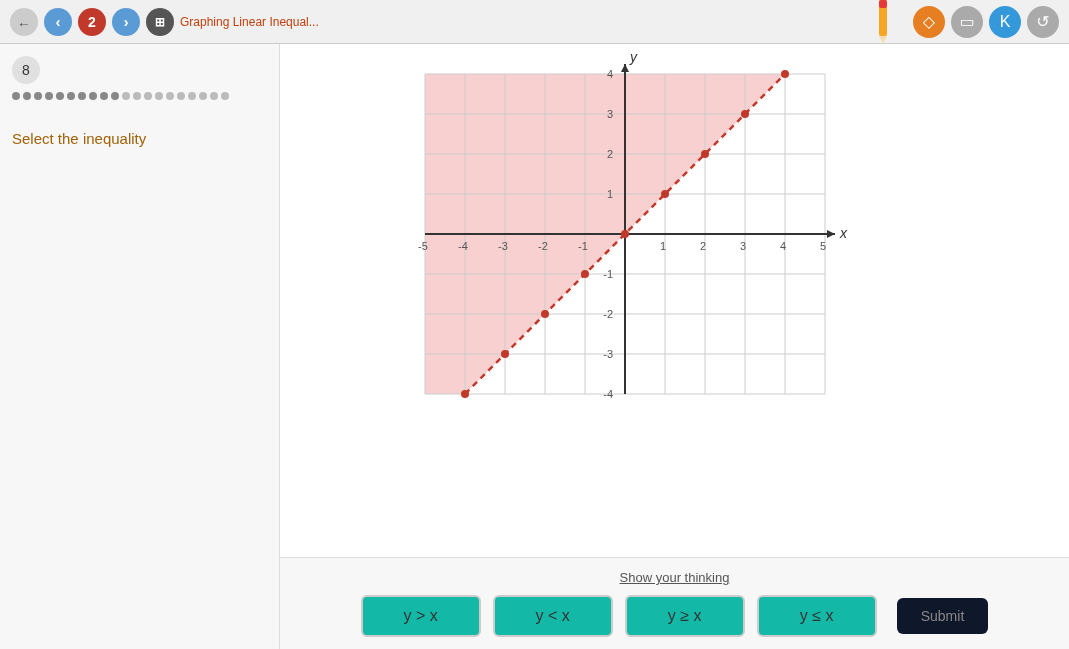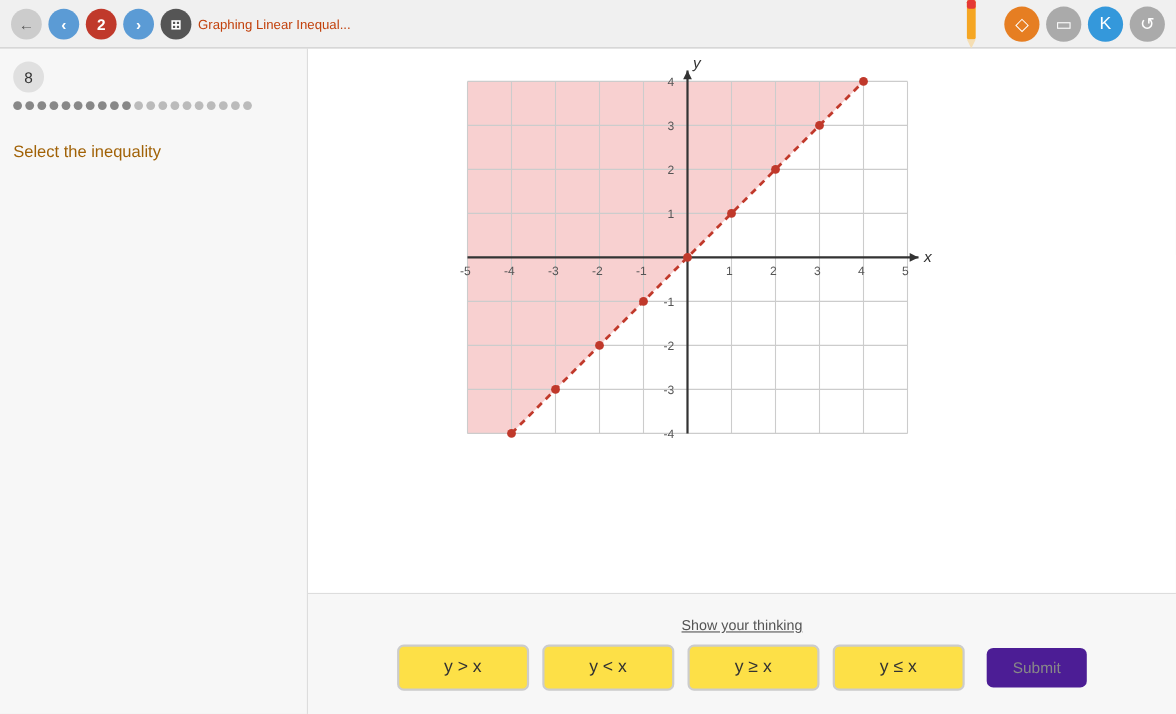--- a/index.html
+++ b/index.html
@@ -115,53 +115,53 @@
       position: relative;
       width: 520px;
       height: 440px;
       margin-top: 10px;
     }
 
     
     .bottom-area {
       position: absolute;
       bottom: 0; left: 280px; right: 0;
-      height: 110px;
+      height: 92px;
       background: #f7f7f7;
       border-top: 1px solid #ddd;
       display: flex;
       flex-direction: column;
       align-items: center;
       justify-content: center;
       gap: 10px;
     }
     .show-thinking {
       font-size: 13px;
       color: #555;
       cursor: pointer;
       text-decoration: underline;
     }
     .answer-buttons {
       display: flex;
       gap: 12px;
     }
     .answer-btn {
       padding: 10px 30px;
-      background: #fde047;
+      background: #14b8a6;
       border: 2px solid #ccc;
       border-radius: 6px;
       font-size: 16px;
       cursor: pointer;
       color: #333;
       min-width: 120px;
       text-align: center;
     }
     .submit-btn {
       padding: 10px 24px;
-      background: #4c1d95;
+      background: #0f172a;
       border: none;
       border-radius: 6px;
       font-size: 14px;
       cursor: pointer;
       color: #888;
       margin-left: 8px;
     }
 
     
     .graph-svg {

